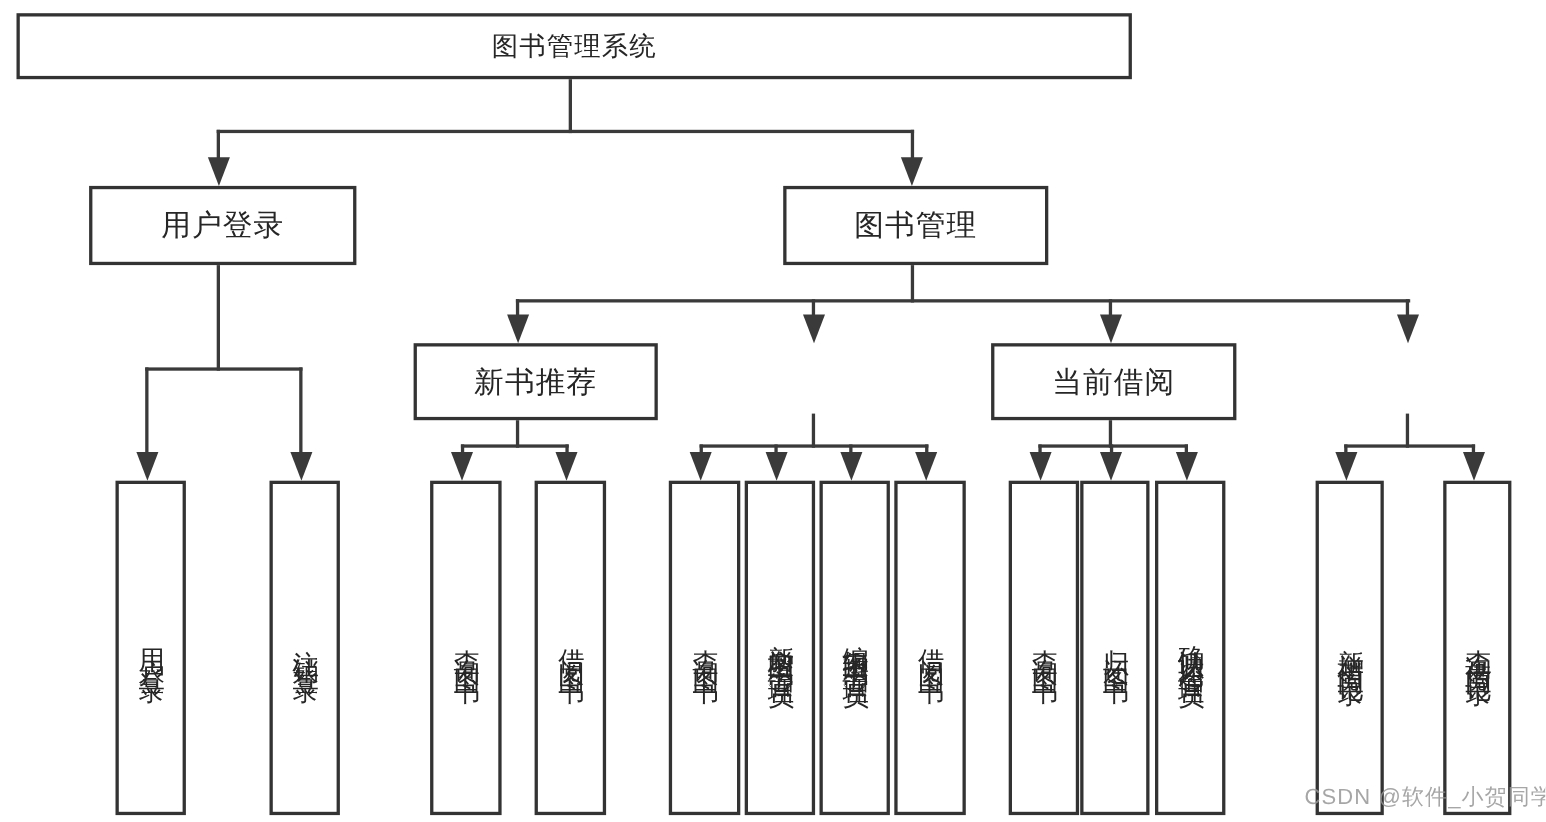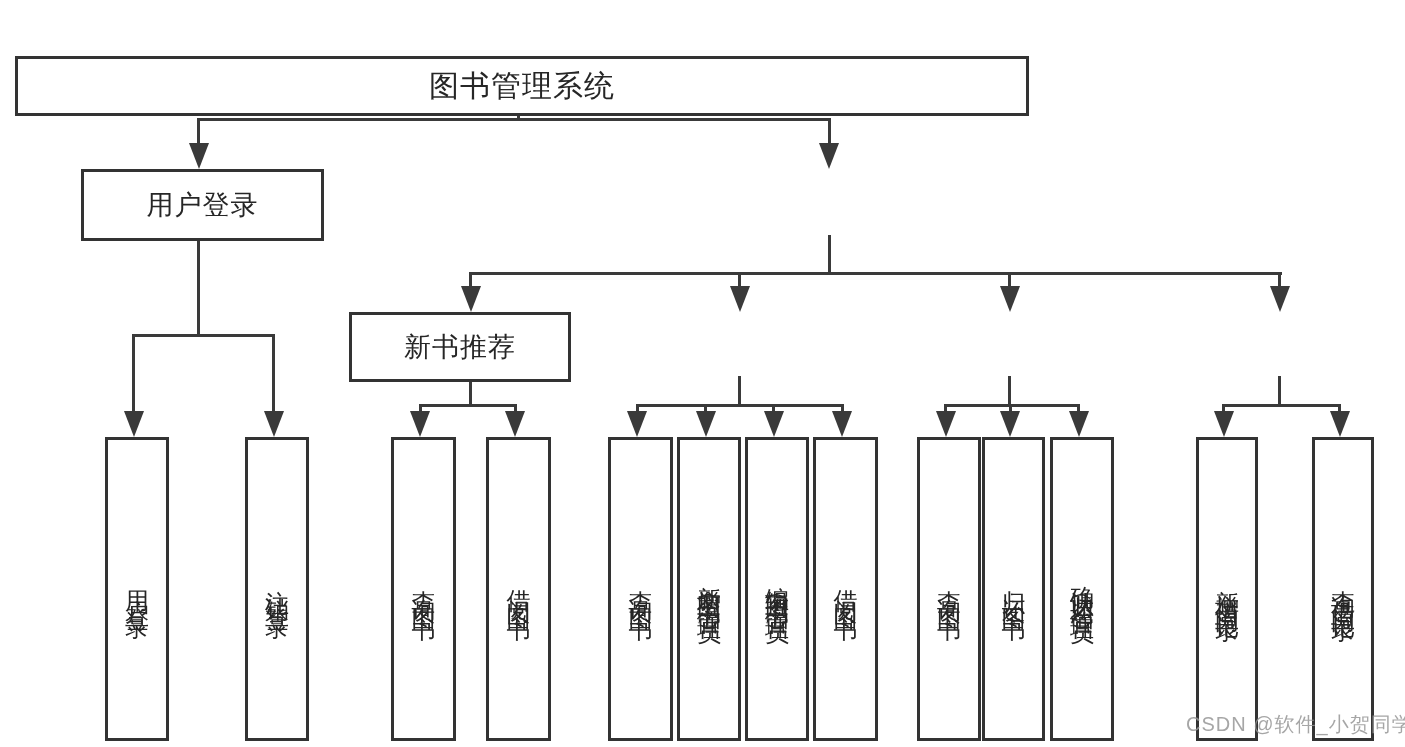--- a/index.html
+++ b/index.html
@@ -11,21 +11,21 @@
   .h{position:absolute;height:3px;background:#3a3a3a;}
   .v{position:absolute;width:3px;background:#3a3a3a;}
   
   .a{position:absolute;width:0;height:0;
      border-left:10px solid transparent;border-right:10px solid transparent;
      border-top:26px solid #3a3a3a;}
   
   .hbox{position:absolute;border:3px solid #333;background:#fff;
         display:flex;align-items:center;justify-content:center;
         color:#262626;font-size:27px;letter-spacing:1px;white-space:nowrap;}
-  .hbox.root{font-size:30px;margin-top:44px;}
+  .hbox.root{font-size:24px;}
   
   .vbox{position:absolute;top:437px;height:298px;border:3px solid #333;background:#fff;
         display:flex;align-items:center;justify-content:center;}
   .vt{writing-mode:vertical-rl;text-orientation:mixed;color:#262626;
       font-size:24px;line-height:1;}
   .ls9{letter-spacing:9px;}
   .ls6{letter-spacing:6px;}
   .ls5{letter-spacing:5px;}
   .wm{position:absolute;left:1186px;top:711px;font-size:20px;letter-spacing:1px;
       color:rgba(150,150,150,0.85);white-space:nowrap;}
@@ -94,23 +94,29 @@
   <i class="a" style="left:1214px;top:411px"></i>
   <i class="a" style="left:1330px;top:411px"></i>
 
   <div class="hbox root" style="left:15px;top:12px;width:1008px;height:54px">
     <span>图书管理系统</span>
   </div>
 
   <div class="hbox" style="left:81px;top:169px;width:237px;height:66px">
     <span>用户登录</span>
   </div>
+  <div class="hbox" style="left:712px;top:169px;width:235px;height:66px">
+    <span>图书管理</span>
+  </div>
 
-  <div class="hbox" style="left:349px;top:312px;width:216px;height:64px">
+  <div class="hbox" style="left:376px;top:312px;width:216px;height:64px">
     <span>新书推荐</span>
+  </div>
+  <div class="hbox" style="left:901px;top:312px;width:217px;height:64px">
+    <span>当前借阅</span>
   </div>
 
   <div class="vbox" style="left:105px;width:58px">
     <span class="vt ls9">用户登录</span>
   </div>
   <div class="vbox" style="left:245px;width:58px">
     <span class="vt ls9">注销登录</span>
   </div>
 
   <div class="vbox" style="left:391px;width:59px">

